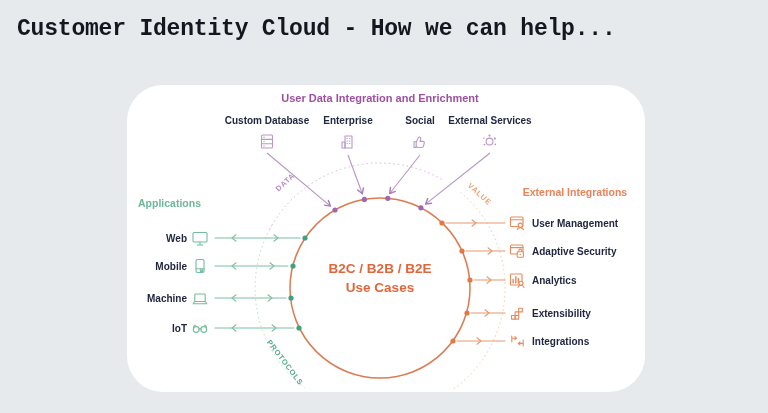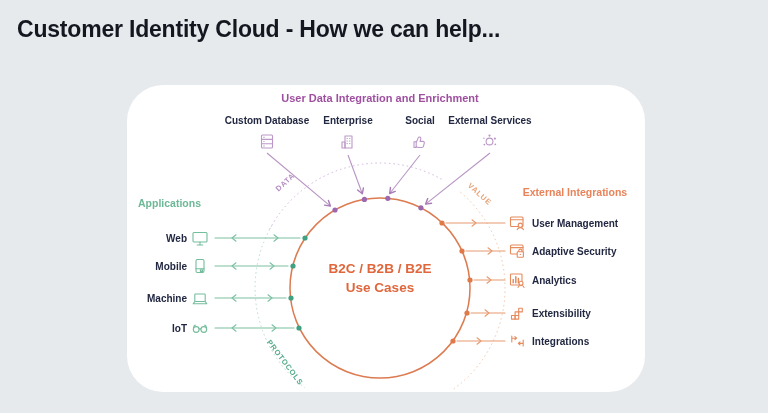--- a/index.html
+++ b/index.html
@@ -6,20 +6,21 @@
   body{width:768px;height:413px;overflow:hidden;}
   .stage{
     position:relative;width:768px;height:413px;
     background:#e7eaed;
     font-family:"Liberation Sans", sans-serif;
   }
   .slide-title{
     position:absolute;left:17px;top:16px;margin:0;
     font-size:23px;font-weight:600;letter-spacing:-0.2px;
     color:#14171f;
+    font-family:Liberation Mono, monospace;
   }
   .card{
     position:absolute;left:127px;top:85px;width:518px;height:307px;
     background:#ffffff;border-radius:36px;
   }
   .card svg{position:absolute;left:0;top:0;display:block;}
   text{font-family:"Liberation Sans", sans-serif;}
   .hdr-purple{fill:#9f4f9f;font-size:11px;font-weight:bold;}
   .hdr-green{fill:#6db897;font-size:10.5px;font-weight:bold;}
   .hdr-orange{fill:#e8835a;font-size:10.5px;font-weight:bold;}

